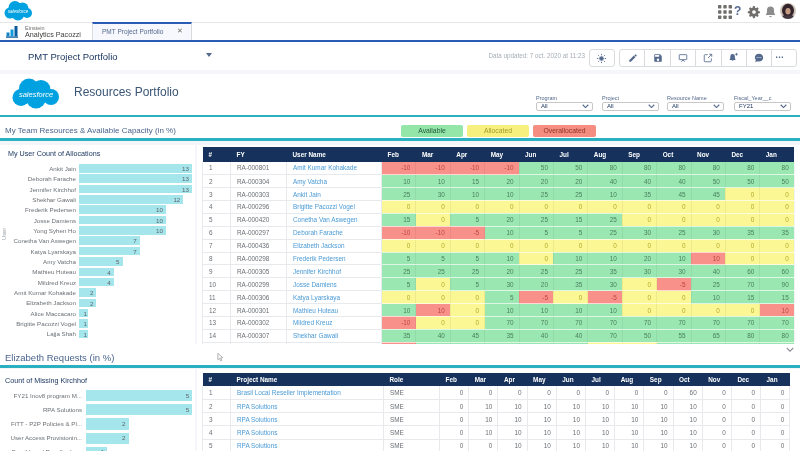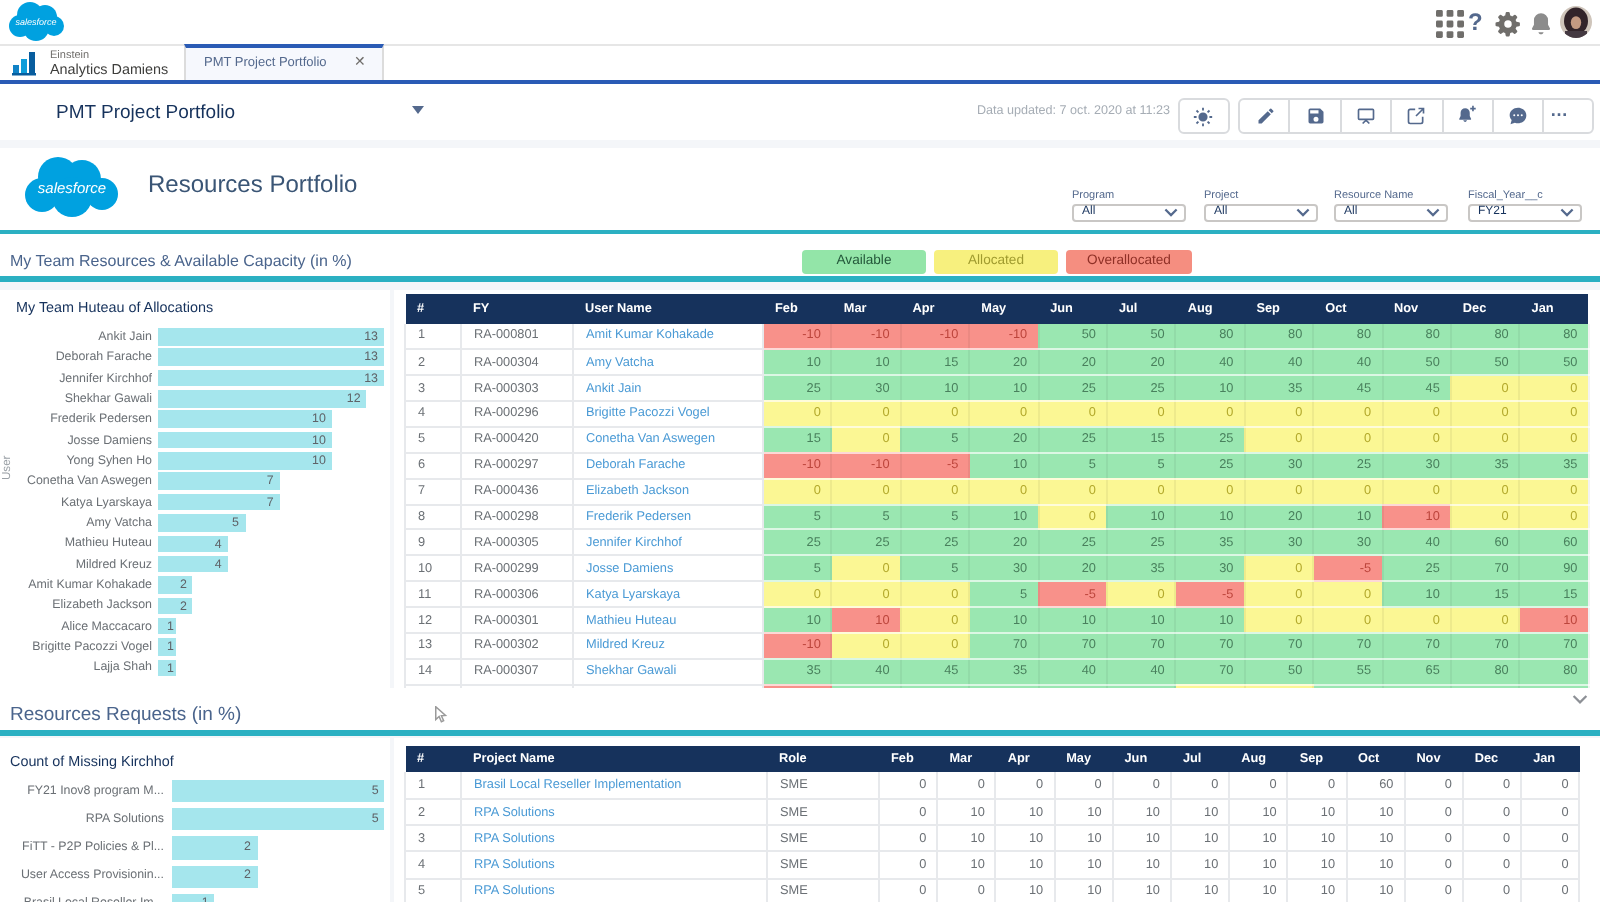--- a/index.html
+++ b/index.html
@@ -57,21 +57,21 @@
 </svg>
 
 <div class="abs" style="left:0;top:22px;width:800px;height:19px;background:#fff;border-top:1px solid #e6e6e6;"></div>
 <svg class="abs" style="left:6px;top:25px;" width="13" height="13" viewBox="0 0 26 26">
  <rect x="1" y="15" width="6" height="8" fill="#1082c6"></rect>
  <rect x="9" y="9" width="6" height="14" fill="#0d9dda"></rect>
  <rect x="17" y="2" width="6" height="21" fill="#085d9e"></rect>
  <rect x="0" y="23" width="24" height="2.5" fill="#085d9e"></rect>
 </svg>
 <div class="abs" style="left:25px;top:24.5px;font-size:5.5px;color:#706e6b;">Einstein</div>
-<div class="abs" style="left:25px;top:30px;font-size:7.2px;color:#3e3e3c;">Analytics Damiens</div>
+<div class="abs" style="left:25px;top:30px;font-size:7.2px;color:#3e3e3c;">Analytics Pacozzi</div>
 <div class="abs" style="left:92px;top:22px;width:100px;height:19px;background:#f6f8fd;border-top:2.5px solid #2a5bb5;border-left:1px solid #dcdcdc;border-right:1px solid #dcdcdc;"></div>
 <div class="abs" style="left:102px;top:28px;font-size:6.5px;color:#54698d;">PMT Project Portfolio</div>
 <div class="abs" style="left:177px;top:26.5px;font-size:7px;color:#706e6b;">✕</div>
 <div class="abs" style="left:0;top:40px;width:800px;height:1.8px;background:#2a5bb5;"></div>
 
 <div class="abs" style="left:0;top:41.8px;width:800px;height:28.2px;background:#fff;"></div>
 <div class="abs" style="left:28px;top:51px;font-size:9.5px;color:#16325c;">PMT Project Portfolio</div>
 <div class="abs" style="left:206px;top:52.5px;width:0;height:0;border-left:3.5px solid transparent;border-right:3.5px solid transparent;border-top:4.5px solid #54698d;"></div>
 <div class="abs" style="left:0;top:52px;width:585px;text-align:right;font-size:6.3px;color:#a6adb5;">Data updated: 7 oct. 2020 at 11:23</div>
 <div class="abs" style="left:589px;top:49px;width:26px;height:18px;background:#fff;border:1px solid #d9dbde;border-radius:3px;"></div>
@@ -162,21 +162,21 @@
     <path d="M1 1l4 4 4-4" fill="none" stroke="#54698d" stroke-width="1.6"></path>
   </svg>
 
 <div class="abs" style="left:0;top:117px;width:800px;height:23.5px;background:#fff;border-bottom:3px solid #2bb0c2;"></div>
 <div class="abs" style="left:5px;top:126px;font-size:8px;color:#4a648c;">My Team Resources &amp; Available Capacity (in %)</div>
 <div class="abs" style="left:401px;top:124.5px;width:62px;height:12px;background:#93e5a8;border-radius:2px;text-align:center;font-size:6.8px;line-height:12px;color:#23573a;">Available</div>
 <div class="abs" style="left:467px;top:124.5px;width:62px;height:12px;background:#f7f07e;border-radius:2px;text-align:center;font-size:6.8px;line-height:12px;color:#a09b2f;">Allocated</div>
 <div class="abs" style="left:533px;top:124.5px;width:63px;height:12px;background:#f58e80;border-radius:2px;text-align:center;font-size:6.8px;line-height:12px;color:#8f3026;">Overallocated</div>
 
 <div class="abs" style="left:0;top:145px;width:195px;height:199px;background:#fff;"></div>
-<div class="abs" style="left:8px;top:149px;font-size:7.2px;color:#16325c;">My Team Huteau of Allocations</div>
+<div class="abs" style="left:8px;top:149px;font-size:7.2px;color:#16325c;">My User Count of Allocations</div>
 <div class="abs" style="left:1px;top:240px;font-size:5.8px;color:#9aa0a6;transform:rotate(-90deg);transform-origin:left top;">User</div>
 
 <div class="abs" style="left:0;top:164.8px;width:76px;text-align:right;font-size:6.2px;color:#6b7075;white-space:nowrap;overflow:hidden;">Ankit Jain</div>
 <div class="abs" style="left:79px;top:164.0px;width:113.0px;height:8.6px;background:#a5e6ed;"></div>
 <div class="abs" style="left:79px;top:165.0px;width:110.0px;text-align:right;font-size:6.2px;color:#5f6368;">13</div>
 <div class="abs" style="left:0;top:175.2px;width:76px;text-align:right;font-size:6.2px;color:#6b7075;white-space:nowrap;overflow:hidden;">Deborah Farache</div>
 <div class="abs" style="left:79px;top:174.3px;width:113.0px;height:8.6px;background:#a5e6ed;"></div>
 <div class="abs" style="left:79px;top:175.3px;width:110.0px;text-align:right;font-size:6.2px;color:#5f6368;">13</div>
 <div class="abs" style="left:0;top:185.5px;width:76px;text-align:right;font-size:6.2px;color:#6b7075;white-space:nowrap;overflow:hidden;">Jennifer Kirchhof</div>
 <div class="abs" style="left:79px;top:184.7px;width:113.0px;height:8.6px;background:#a5e6ed;"></div>
@@ -497,21 +497,21 @@
 <td style="background:#9ae7b1;border-right:1px solid rgba(0,0,0,0.05);"></td>
 <td style="background:#9ae7b1;border-right:1px solid rgba(0,0,0,0.05);"></td>
 <td style="background:#9ae7b1;border-right:1px solid rgba(0,0,0,0.05);"></td>
 <td style="background:#9ae7b1;border-right:1px solid rgba(0,0,0,0.05);"></td>
 </tr>
       </tbody>
     </table>
   </div>
 
 <div class="abs" style="left:0;top:344px;width:800px;height:24px;background:#fff;border-bottom:3px solid #2bb0c2;"></div>
-<div class="abs" style="left:5px;top:351.5px;font-size:9.5px;color:#4a648c;">Resources Requests (in %)</div>
+<div class="abs" style="left:5px;top:351.5px;font-size:9.5px;color:#4a648c;">Elizabeth Requests (in %)</div>
 
 <svg class="abs" style="left:216.5px;top:353px;z-index:50;" width="7" height="9" viewBox="0 0 18 24">
  <path d="M2 1 L2 18 L6.5 14 L9.5 21 L12.5 19.5 L9.5 13 L15 12.5 Z" fill="#fff" stroke="#9a9a9a" stroke-width="2"></path>
 </svg>
 
 <div class="abs" style="left:0;top:369px;width:195px;height:82px;background:#fff;"></div>
 <div class="abs" style="left:5px;top:375.5px;font-size:7.2px;color:#16325c;">Count of Missing Kirchhof</div>
 
 <div class="abs" style="left:0;top:391.5px;width:82px;text-align:right;font-size:6.2px;color:#6b7075;white-space:nowrap;overflow:hidden;">FY21 Inov8 program M...</div>
 <div class="abs" style="left:86px;top:390.0px;width:106.3px;height:11.2px;background:#a5e6ed;"></div>

